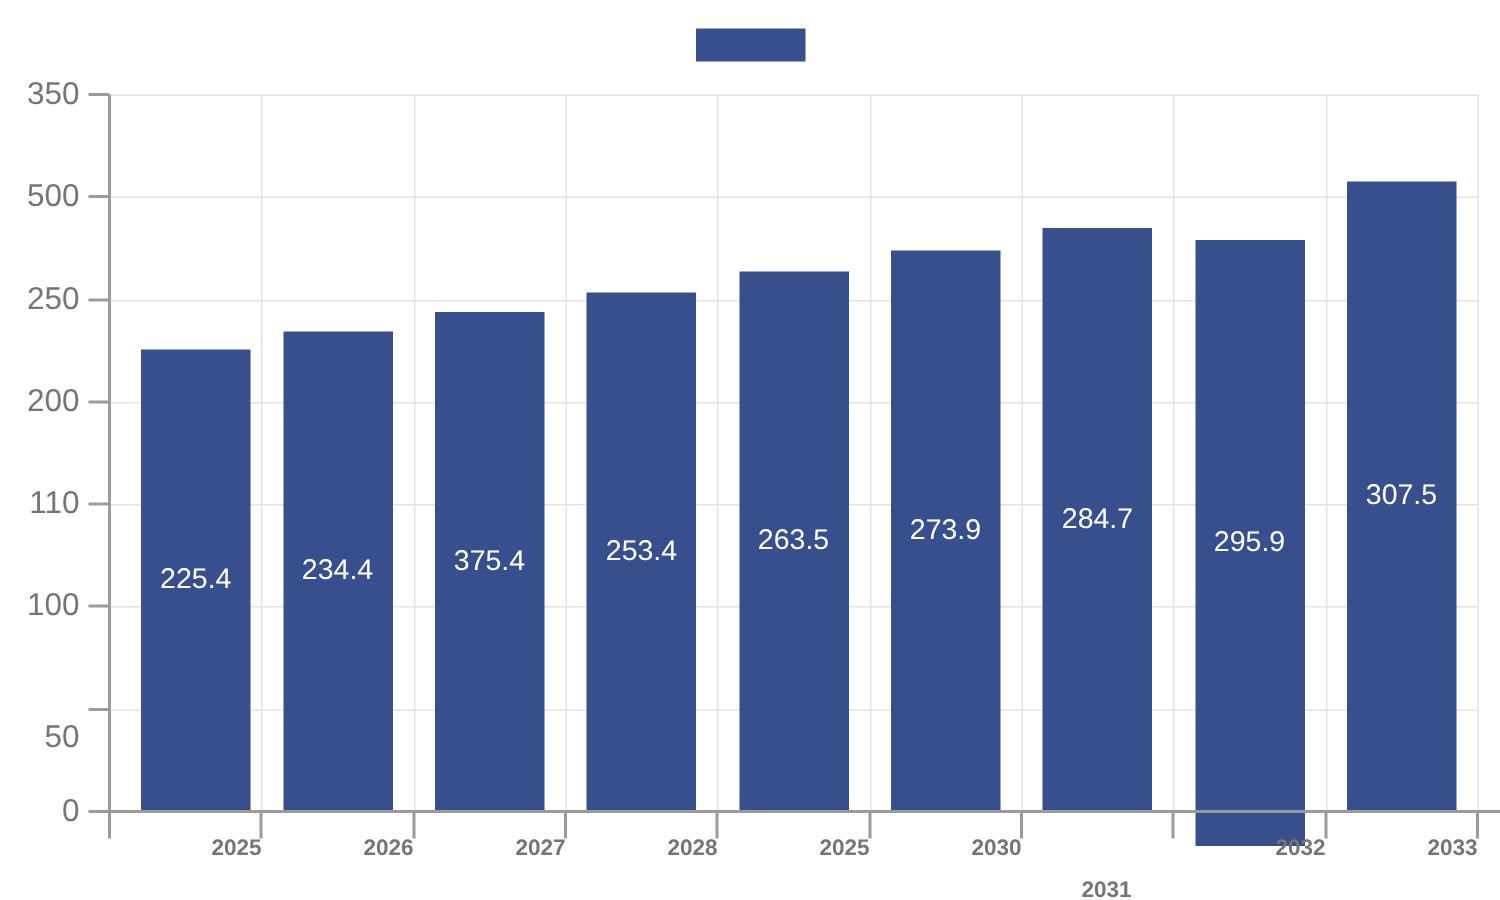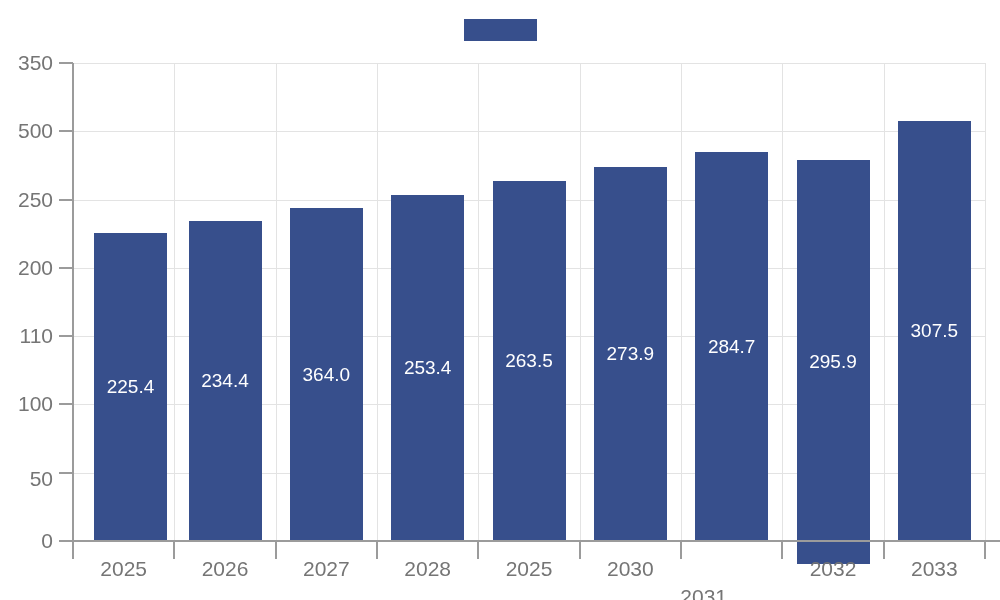--- a/index.html
+++ b/index.html
@@ -93,23 +93,24 @@
     width: 50px;
     text-align: right;
     font-size: 21px;
     color: var(--text);
     line-height: 24px;
   }
   .x-tick-label {
     position: absolute;
     top: 100%;
     margin-top: 16px;
-    text-align: center;
-    font-size: 21px;
+    text-align: right;
+    font-size: 15px;
     color: var(--text);
+    font-weight: bold;
   }
   .bar {
     position: absolute;
     background: var(--bar);
     display: flex;
     align-items: center;
     justify-content: center;
   }
   .bar-value-label {
     font-size: 19px;
@@ -144,21 +145,21 @@
         <div class="gridline-v" style="left: 912px;"></div>
       </div>
     <div id="bar-layer">
         <div class="bar" style="left: 21px; width: 73px; top: 170.168px; height: 307.832px;">
           <span class="bar-value-label">225.4</span>
         </div>
         <div class="bar" style="left: 115.5px; width: 73px; top: 157.877px; height: 320.123px;">
           <span class="bar-value-label">234.4</span>
         </div>
         <div class="bar" style="left: 216.833px; width: 73px; top: 145.175px; height: 332.825px;">
-          <span class="bar-value-label">364.0</span>
+          <span class="bar-value-label">375.4</span>
         </div>
         <div class="bar" style="left: 318.167px; width: 73px; top: 131.928px; height: 346.072px;">
           <span class="bar-value-label">253.4</span>
         </div>
         <div class="bar" style="left: 419.5px; width: 73px; top: 118.134px; height: 359.866px; justify-content: center;">
           <span class="bar-value-label">263.5</span>
         </div>
         <div class="bar" style="left: 520.833px; width: 73px; top: 103.931px; height: 374.069px;">
           <span class="bar-value-label">273.9</span>
         </div>
@@ -189,21 +190,21 @@
         <div class="x-tick" style="left: 303px;"></div>
         <div class="x-tick" style="left: 404px;"></div>
         <div class="x-tick" style="left: 506px;"></div>
         <div class="x-tick" style="left: 607px;"></div>
         <div class="x-tick" style="left: 708px;"></div>
         <div class="x-tick" style="left: 810px;"></div>
         <div class="x-tick" style="left: 911px;"></div>
       </div>
     <div id="axis-label-layer">
         <div class="y-tick-label" style="top: 466px;">0</div>
-        <div class="y-tick-label" style="top: 404px;">50</div>
+        <div class="y-tick-label" style="top: 417px;">50</div>
         <div class="y-tick-label" style="top: 329.429px;">100</div>
         <div class="y-tick-label" style="top: 261.143px;">110</div>
         <div class="y-tick-label" style="top: 192.857px;">200</div>
         <div class="y-tick-label" style="top: 124.571px;">250</div>
         <div class="y-tick-label" style="top: 56.2857px;">500</div>
         <div class="y-tick-label" style="top: -12px;">350</div>
         <div class="x-tick-label" style="left: 0px; width: 101.333px;">2025</div>
         <div class="x-tick-label" style="left: 101.333px; width: 101.333px;">2026</div>
         <div class="x-tick-label" style="left: 202.667px; width: 101.333px;">2027</div>
         <div class="x-tick-label" style="left: 304px; width: 101.333px;">2028</div>

